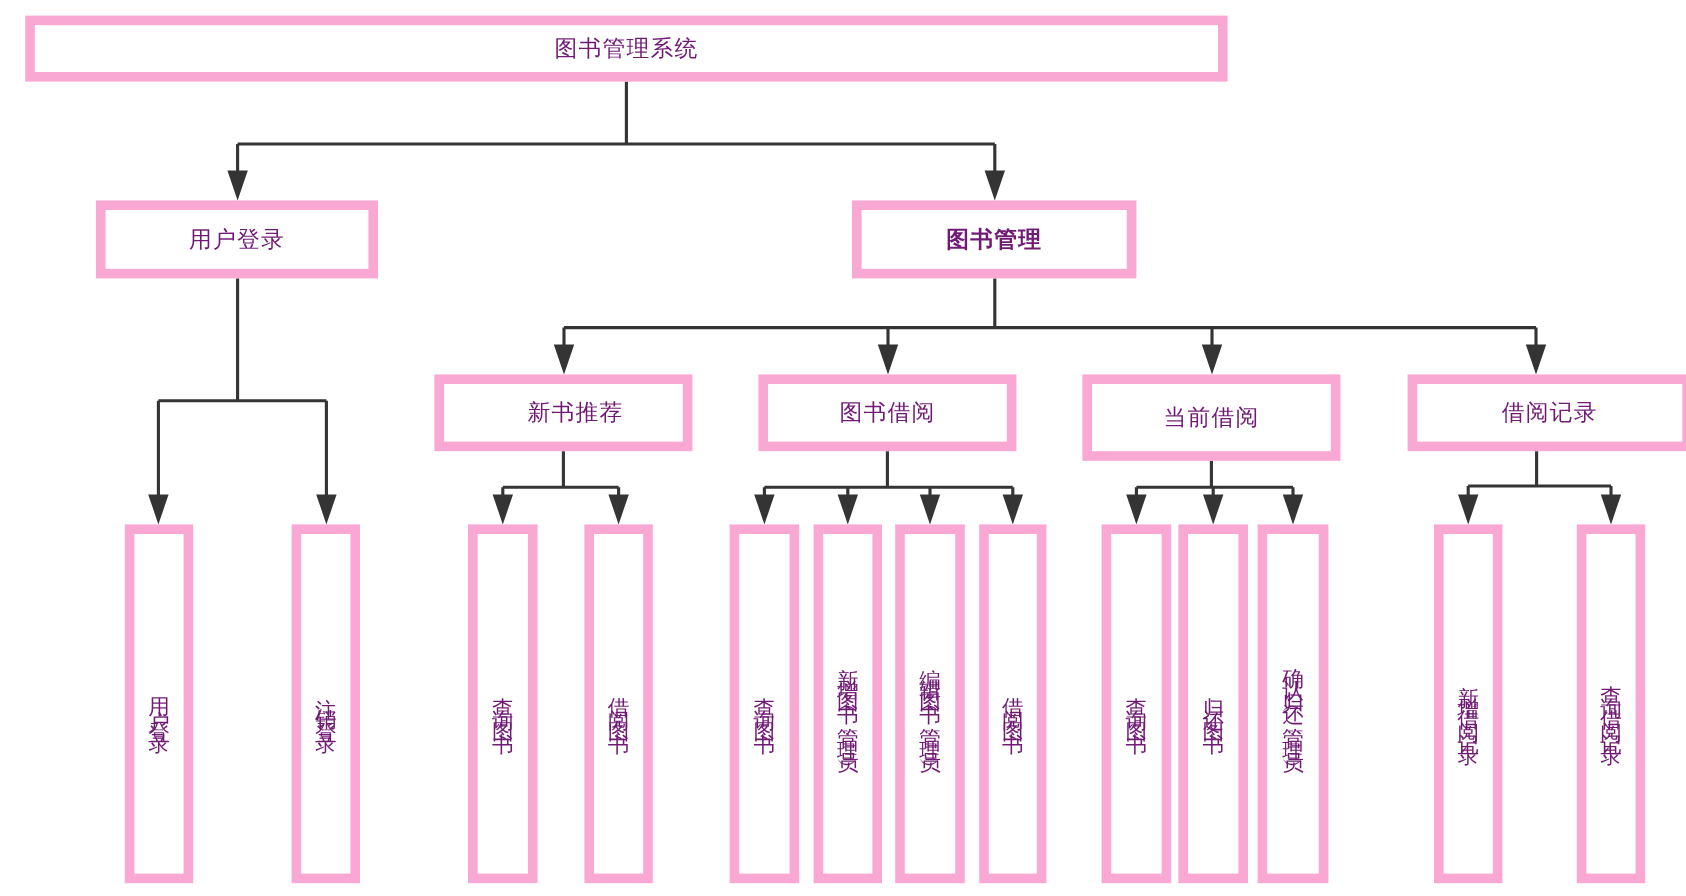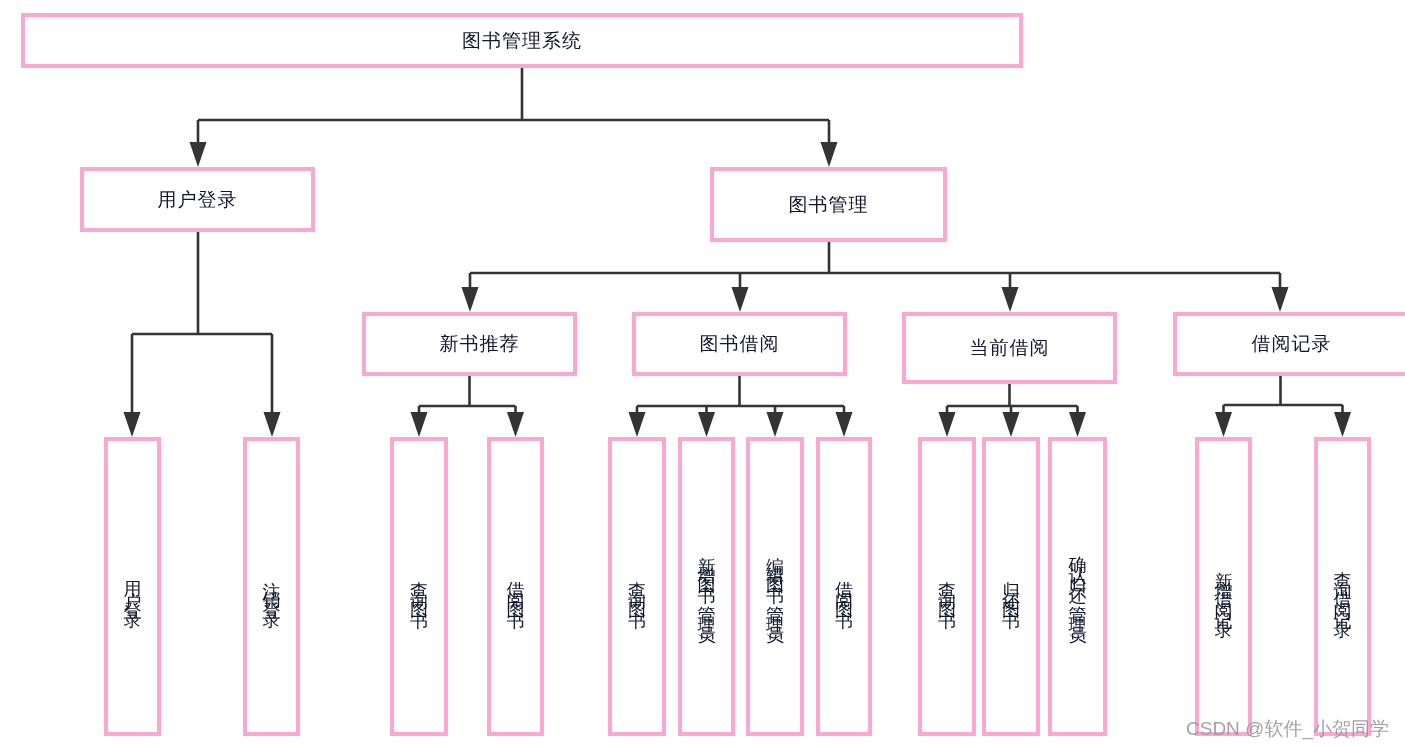--- a/index.html
+++ b/index.html
@@ -17,22 +17,22 @@
   }
   #connectors {
     position: absolute;
     left: 0;
     top: 0;
   }
   .node {
     position: absolute;
     box-sizing: border-box;
     background: #ffffff;
-    border: 4px solid #f9a8d4;
-    color: #0f172a;
+    border: 8px solid #f9a8d4;
+    color: #701a75;
     display: flex;
     align-items: center;
     justify-content: center;
     text-align: center;
   }
   .node.h {
     font-size: 19px;
     letter-spacing: 1px;
     white-space: nowrap;
   }
@@ -97,21 +97,21 @@
       <polygon points="1002.5,412 1019.5,412 1011,437"></polygon>
       <polygon points="1069,412 1086,412 1077.5,437"></polygon>
       <polygon points="1215,412 1232,412 1223.5,437"></polygon>
       <polygon points="1334,412 1351,412 1342.5,437"></polygon>
     </g>
   </svg>
 
   <div class="node h" style="left:21px; top:13px; width:1002px; height:55px;">图书管理系统</div>
 
   <div class="node h" style="left:80px; top:167px; width:235px; height:65px;">用户登录</div>
-  <div class="node h" style="left:710px; top:167px; width:237px; height:75px;">图书管理</div>
+  <div class="node h" style="left:710px; top:167px; width:237px; height:65px;font-weight:bold;">图书管理</div>
 
   <div class="node h" style="left:362px; top:312px; width:215px; height:64px;padding-left:20px;">新书推荐</div>
   <div class="node h" style="left:632px; top:312px; width:215px; height:64px;">图书借阅</div>
   <div class="node h" style="left:902px; top:312px; width:215px; height:72px;">当前借阅</div>
   <div class="node h" style="left:1173px; top:312px; width:237px; height:64px;">借阅记录</div>
 
   <div class="node v" style="left:104px; top:437px; width:57px; height:299px;">用户登录</div>
   <div class="node v" style="left:243px; top:437px; width:57px; height:299px;">注销登录</div>
 
   <div class="node v" style="left:390px; top:437px; width:58px; height:299px;">查询图书</div>
@@ -122,15 +122,14 @@
   <div class="node v" style="left:746px; top:437px; width:58px; height:299px;">编辑图书（管理员）</div>
   <div class="node v" style="left:816px; top:437px; width:56px; height:299px;">借阅图书</div>
 
   <div class="node v" style="left:918px; top:437px; width:58px; height:299px;">查询图书</div>
   <div class="node v" style="left:982px; top:437px; width:58px; height:299px;">归还图书</div>
   <div class="node v" style="left:1048px; top:437px; width:59px; height:299px;">确认归还（管理员）</div>
 
   <div class="node v" style="left:1195px; top:437px; width:57px; height:299px;">新增借阅记录</div>
   <div class="node v" style="left:1314px; top:437px; width:57px; height:299px;">查询借阅记录</div>
 
-  <div id="watermark">CSDN @软件_小贺同学</div>
 
 </div>
 
 </body></html>

